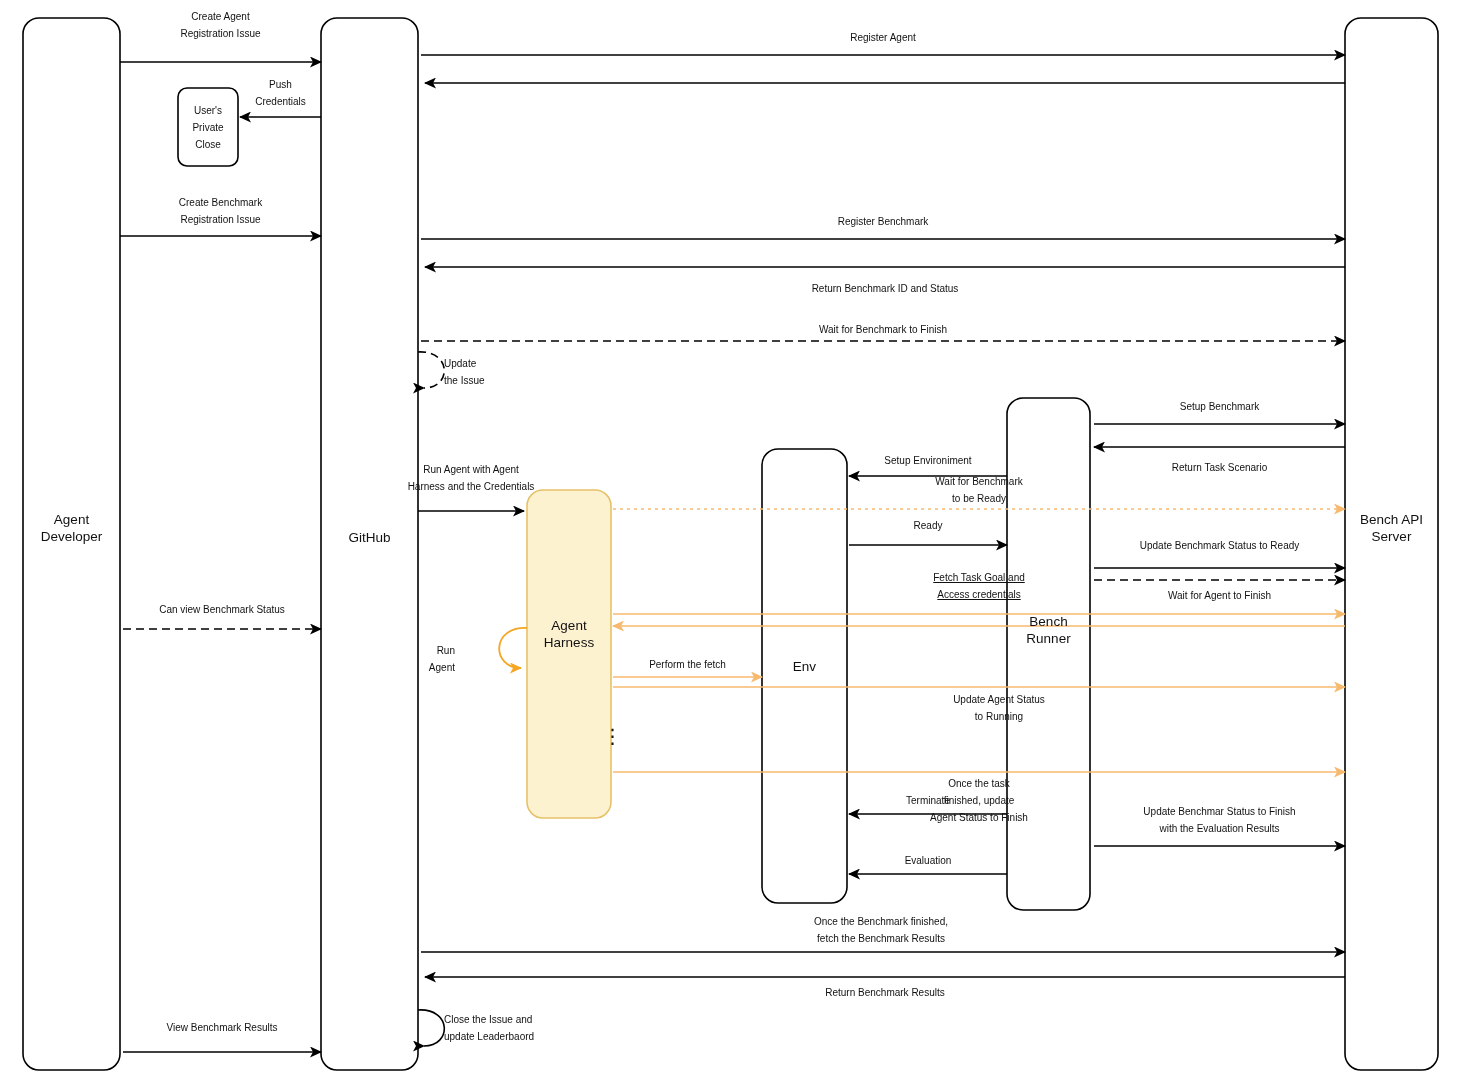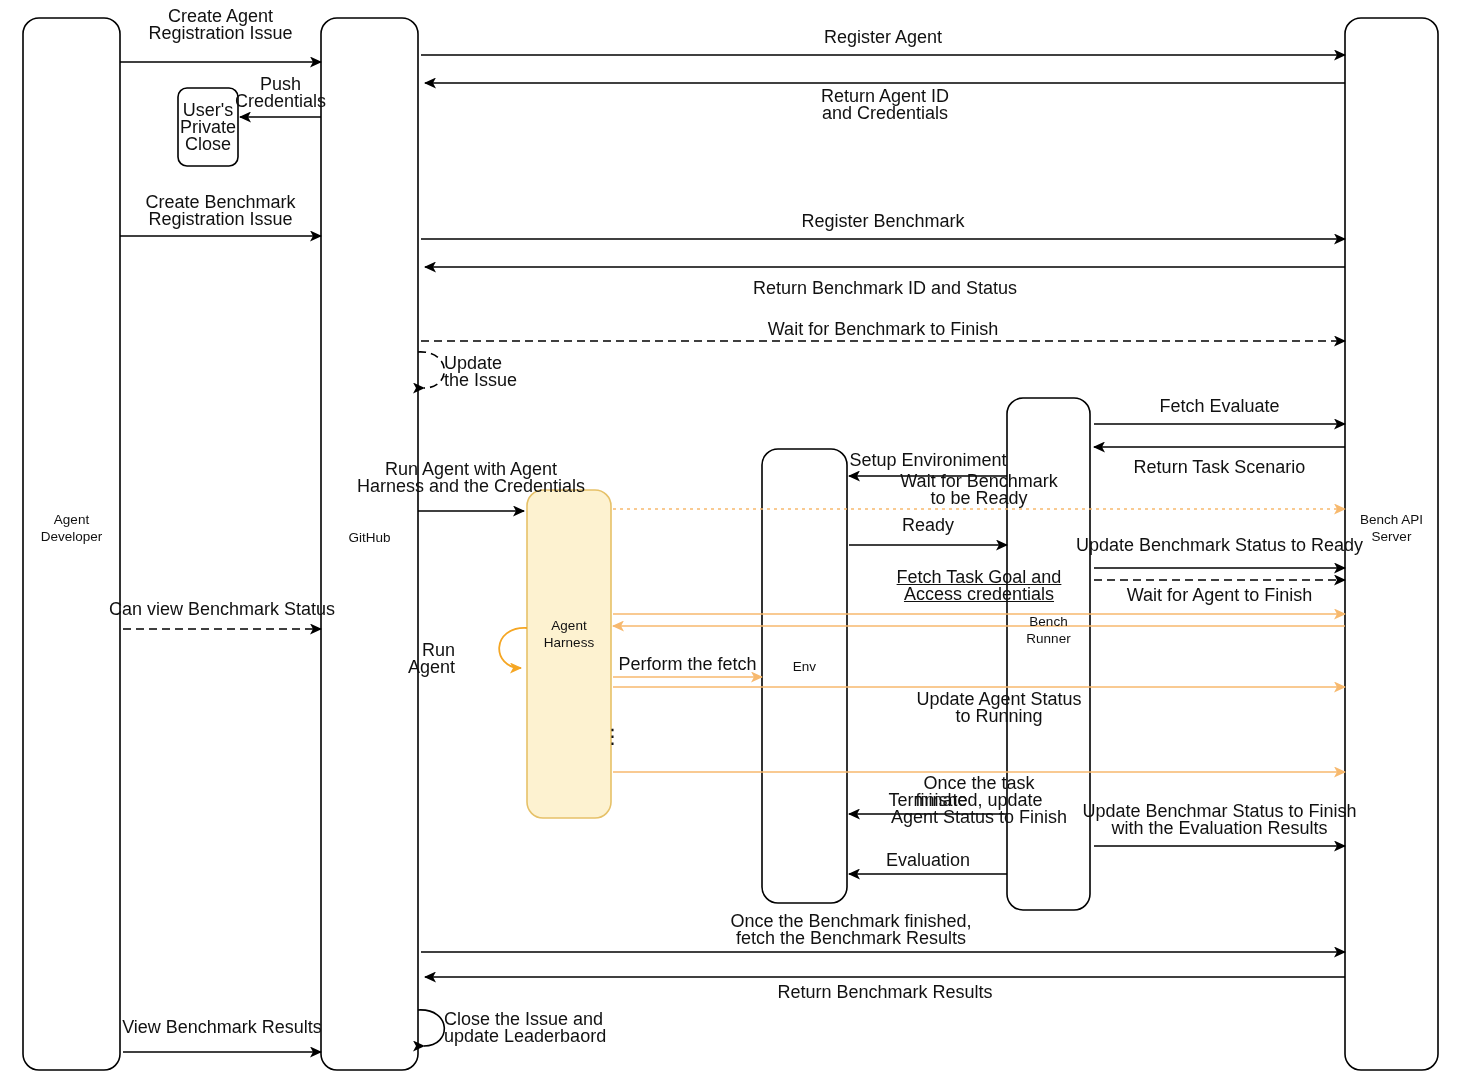--- a/index.html
+++ b/index.html
@@ -1,19 +1,19 @@
 <!DOCTYPE html>
 <html><head>
 <meta charset="utf-8">
 <style>
   html,body{margin:0;padding:0;background:#ffffff;}
   body{font-family:"Liberation Sans","DejaVu Sans",sans-serif;}
   #canvas{position:relative;width:1460px;height:1078px;background:#fff;overflow:hidden;}
   #svgroot{position:absolute;left:0;top:0;width:1460px;height:1078px;}
-  .lbl{position:absolute;font-size:18px;color:#111;text-align:center;line-height:17px;white-space:pre;}
+  .lbl{position:absolute;font-size:10px;color:#111;text-align:center;line-height:17px;white-space:pre;}
   .lifeline-label{position:absolute;font-size:13.5px;color:#111;text-align:center;line-height:17px;white-space:pre;}
 </style>
 </head>
 <body>
 
 <div id="canvas">
   <svg id="svgroot" xmlns="http://www.w3.org/2000/svg">
       <defs>
         <marker id="arrow-black" markerWidth="13" markerHeight="11" refX="11" refY="5.5" orient="auto" markerUnits="userSpaceOnUse">
           <path d="M0,0 L12,5.5 L0,11 L3,5.5 Z" fill="#000000"></path>
@@ -82,32 +82,30 @@
     <div class="lifeline-label" style="left: 977px; width: 143px; top: 613px;">Bench
 Runner</div>
     <div class="lifeline-label" style="left: 1315px; width: 153px; top: 511px;">Bench API
 Server</div>
     <div class="lbl" style="left: 168px; width: 80px; top: 101.5px;">User's
 Private
 Close</div>
     <div class="lbl" style="left: 105.5px; width: 230px; top: 8px;">Create Agent
 Registration Issue</div>
     <div class="lbl" style="left: 733px; width: 300px; top: 29px;">Register Agent</div>
-    <div class="lbl" style="left: 735px; width: 300px; top: 88px;">Return Agent ID
-and Credentials</div>
     <div class="lbl" style="left: 225.5px; width: 110px; top: 76px;">Push
 Credentials</div>
     <div class="lbl" style="left: 105.5px; width: 230px; top: 194px;">Create Benchmark
 Registration Issue</div>
     <div class="lbl" style="left: 733px; width: 300px; top: 213px;">Register Benchmark</div>
     <div class="lbl" style="left: 715px; width: 340px; top: 280px;">Return Benchmark ID and Status</div>
     <div class="lbl" style="left: 713px; width: 340px; top: 321px;">Wait for Benchmark to Finish</div>
     <div class="lbl" style="left: 444px; width: 200px; text-align: left; top: 355px;">Update
 the Issue</div>
-    <div class="lbl" style="left: 1069.5px; width: 300px; top: 398px;">Fetch Evaluate</div>
+    <div class="lbl" style="left: 1069.5px; width: 300px; top: 398px;">Setup Benchmark</div>
     <div class="lbl" style="left: 1069.5px; width: 300px; top: 459px;">Return Task Scenario</div>
     <div class="lbl" style="left: 828px; width: 200px; top: 452px;">Setup Environiment</div>
     <div class="lbl" style="left: 849px; width: 260px; top: 473px;">Wait for Benchmark
 to be Ready</div>
     <div class="lbl" style="left: 336px; width: 270px; top: 461px;">Run Agent with Agent
 Harness and the Credentials</div>
     <div class="lbl" style="left: 828px; width: 200px; top: 517px;">Ready</div>
     <div class="lbl" style="left: 1049.5px; width: 340px; top: 537px;">Update Benchmark Status to Ready</div>
     <div class="lbl" style="left: 1049.5px; width: 340px; top: 587px;">Wait for Agent to Finish</div>
     <div class="lbl" style="left: 849px; width: 260px; top: 569px; text-decoration: underline;">Fetch Task Goal and
@@ -119,19 +117,19 @@
     <div class="lbl" style="left: 849px; width: 260px; top: 691px; padding-left: 20px;">Update Agent Status
 to Running</div>
     <div class="lbl" style="left: 543px; width: 140px; top: 728px; font-size: 20px; letter-spacing: 1px;">⋮</div>
     <div class="lbl" style="left: 849px; width: 260px; top: 775px;">Once the task
 finished, update
 Agent Status to Finish</div>
     <div class="lbl" style="left: 828px; width: 200px; top: 792px;">Terminate</div>
     <div class="lbl" style="left: 1049.5px; width: 340px; top: 803px;">Update Benchmar Status to Finish
 with the Evaluation Results</div>
     <div class="lbl" style="left: 828px; width: 200px; top: 852px;">Evaluation</div>
-    <div class="lbl" style="left: 641px; width: 420px; top: 913px;">Once the Benchmark finished,
+    <div class="lbl" style="left: 671px; width: 420px; top: 913px;">Once the Benchmark finished,
 fetch the Benchmark Results</div>
     <div class="lbl" style="left: 715px; width: 340px; top: 984px;">Return Benchmark Results</div>
     <div class="lbl" style="left: 444px; width: 200px; text-align: left; top: 1011px;">Close the Issue and
 update Leaderbaord</div>
     <div class="lbl" style="left: 107px; width: 230px; top: 1019px;">View Benchmark Results</div>
   </div>
 
 </body></html>

